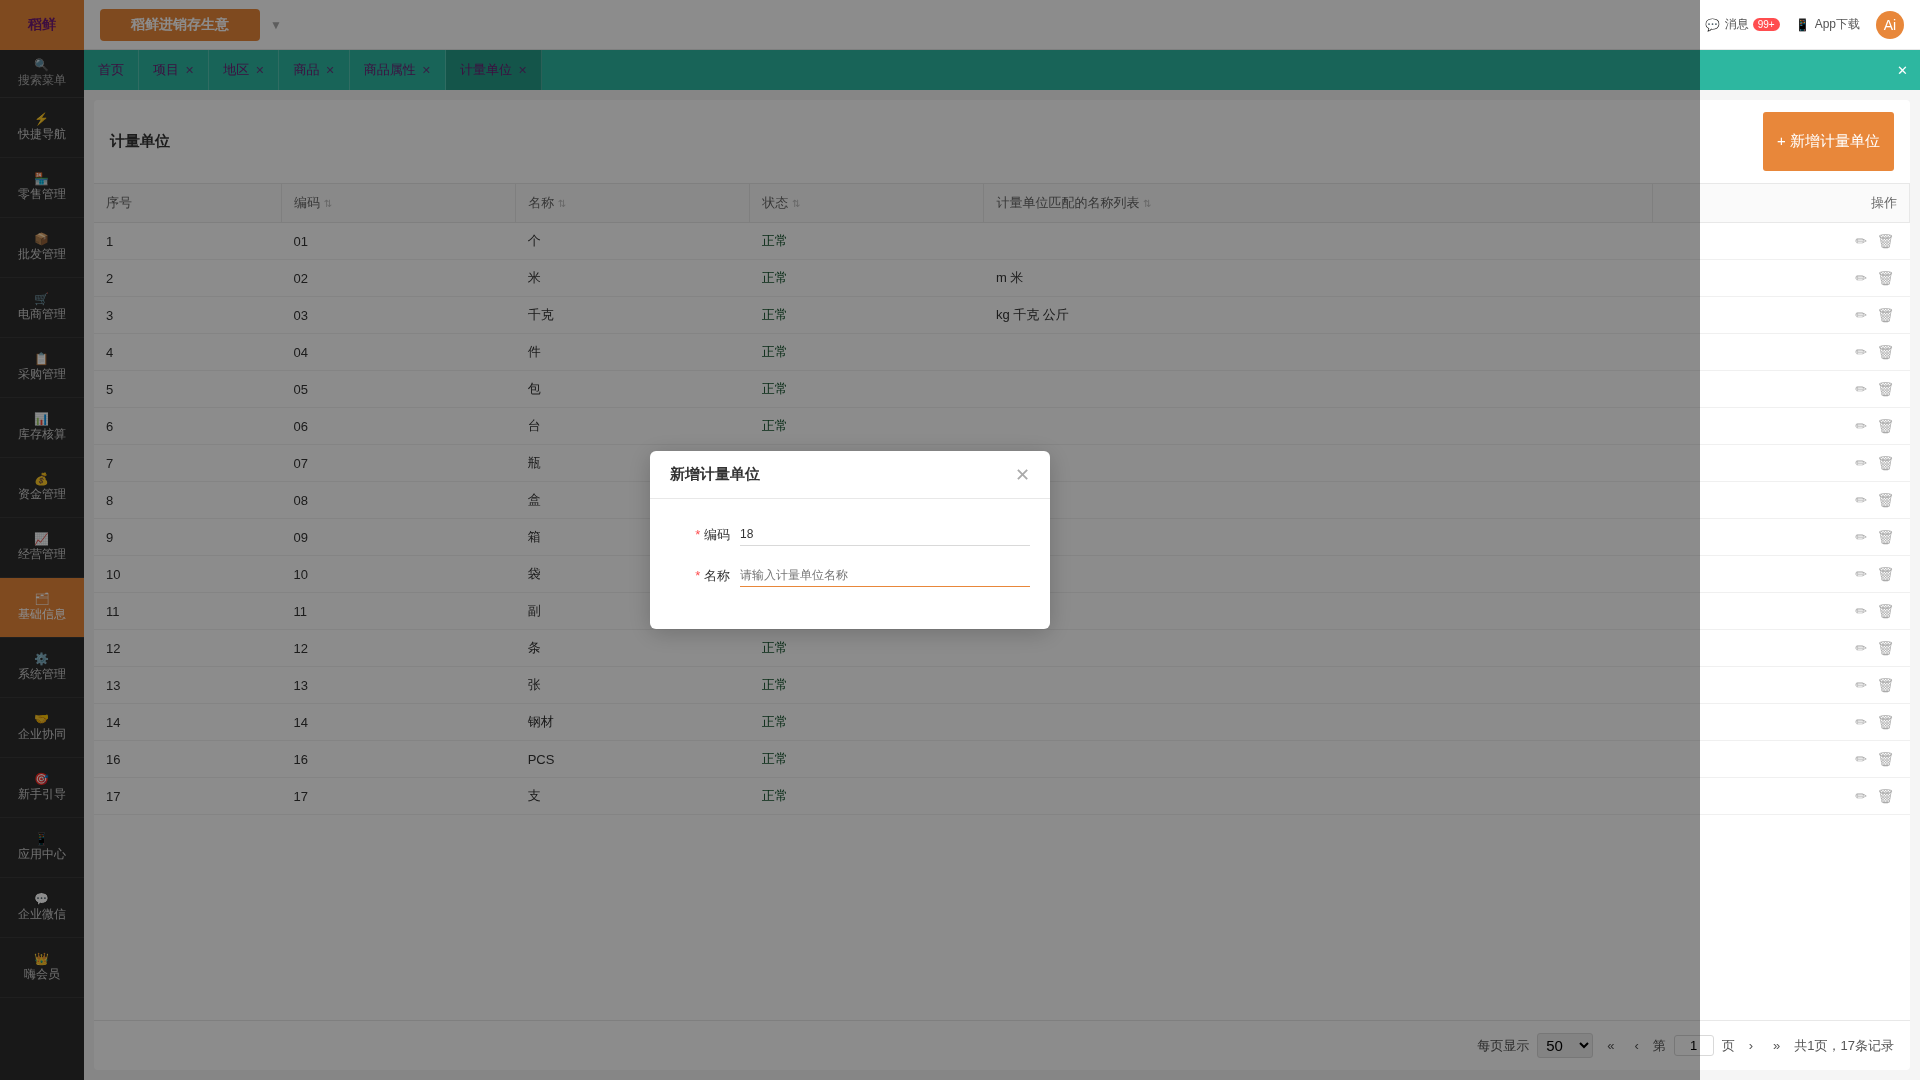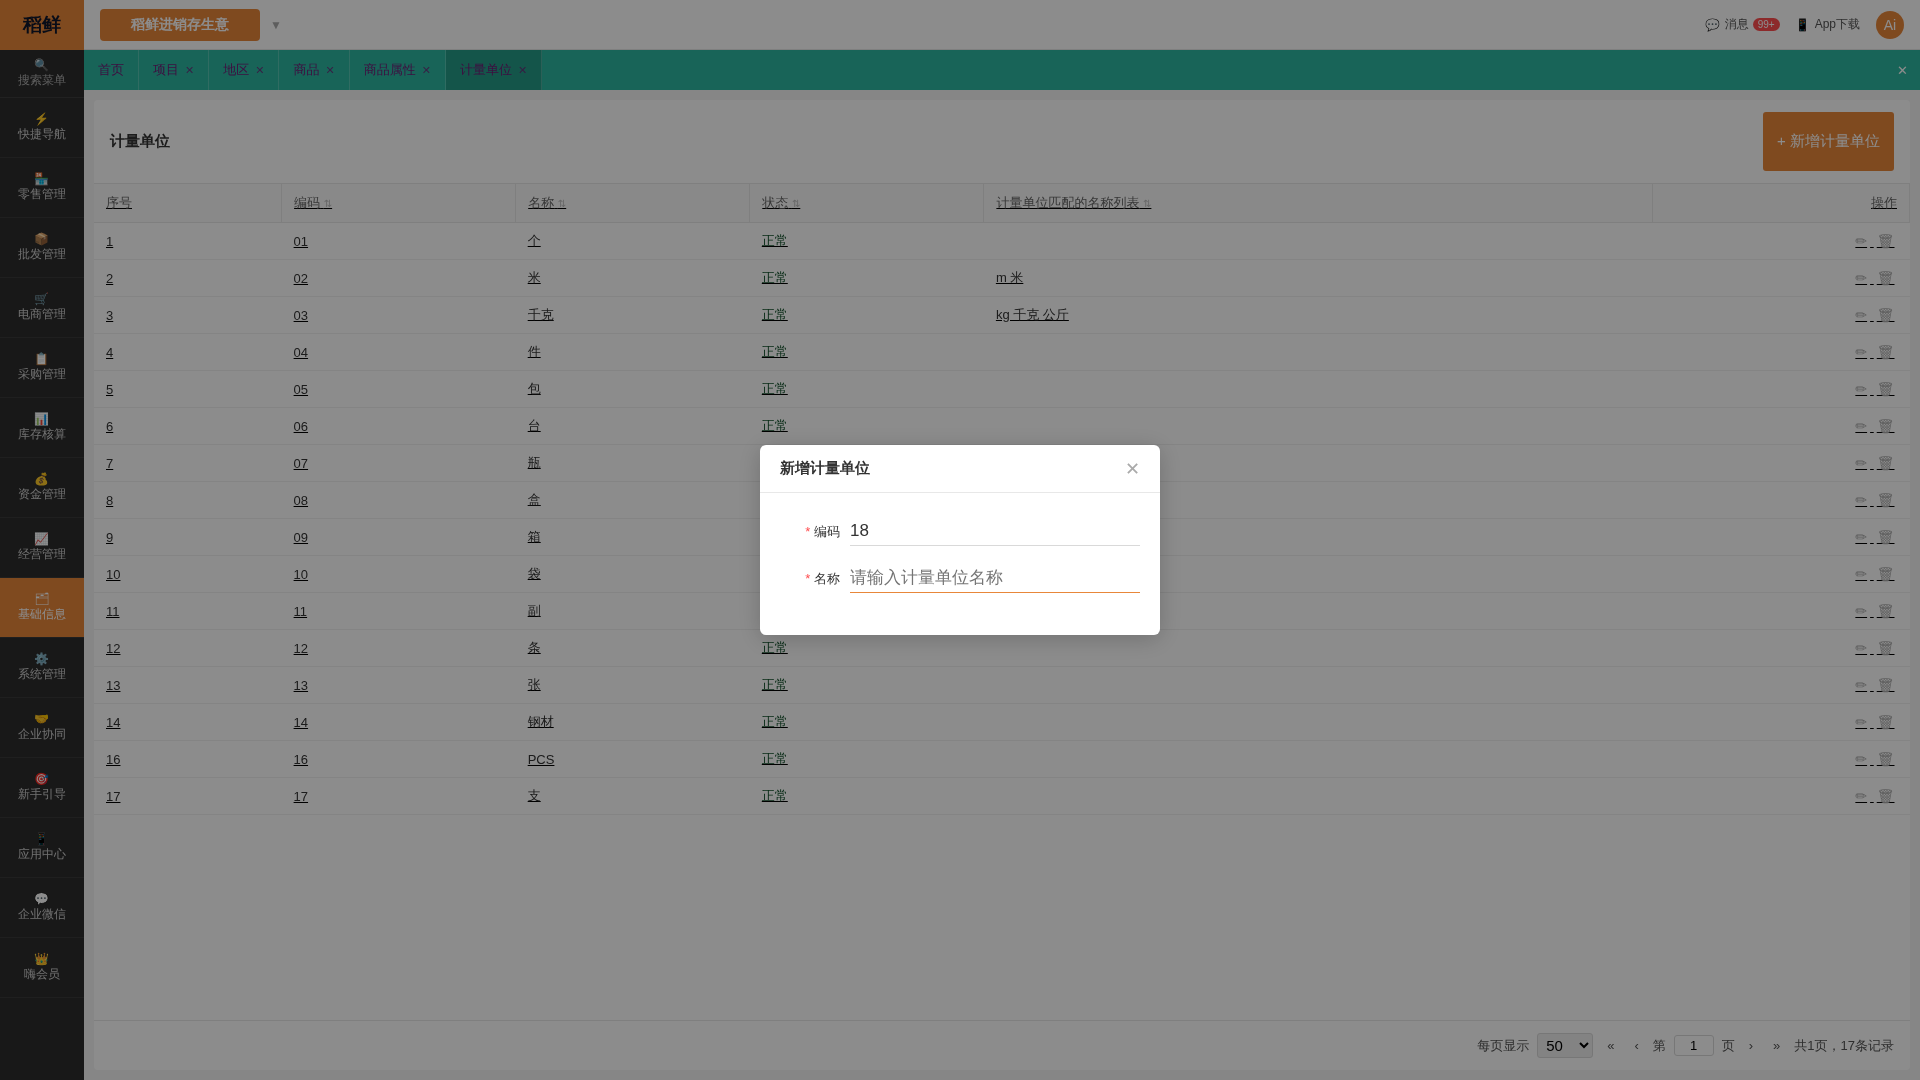--- a/index.html
+++ b/index.html
@@ -1,21 +1,21 @@
 <!DOCTYPE html>
 <html><head>
   <meta charset="utf-8">
   <style>
     * { margin: 0; padding: 0; box-sizing: border-box; }
     body { font-family: "Microsoft YaHei", "PingFang SC", sans-serif; font-size: 13px; background: #f0f2f5; width: 1920px; height: 1080px; overflow: hidden; display: flex; }
 
     
     .sidebar { width: 84px; background: #2d2d2d; height: 1080px; display: flex; flex-direction: column; align-items: center; flex-shrink: 0; }
     .sidebar-logo { width: 84px; height: 50px; background: #e8873a; display: flex; align-items: center; justify-content: center; }
-    .sidebar-logo-text { color: #0f172a; font-size: 19px; font-weight: bold; }
+    .sidebar-logo-text { color: #701a75; font-size: 14px; font-weight: bold; }
     .sidebar-search { width: 100%; padding: 8px 0; text-align: center; color: #aaa; font-size: 12px; border-bottom: 1px solid #3d3d3d; cursor: pointer; }
     .sidebar-nav-item { width: 100%; padding: 14px 0; text-align: center; color: #ccc; font-size: 12px; cursor: pointer; border-bottom: 1px solid #3a3a3a; }
     .sidebar-nav-item.active { background: #e8873a; color: white; }
 
     
     .main-wrapper { flex: 1; display: flex; flex-direction: column; height: 1080px; }
 
     
     .top-header { height: 50px; background: #fff; display: flex; align-items: center; justify-content: space-between; padding: 0 16px; border-bottom: 1px solid #e8e8e8; flex-shrink: 0; }
     .header-left { display: flex; align-items: center; gap: 10px; }
@@ -33,47 +33,47 @@
 
     
     .page-content { flex: 1; background: #f5f5f5; display: flex; flex-direction: column; overflow: hidden; }
     .page-inner { flex: 1; background: white; margin: 10px; border-radius: 4px; display: flex; flex-direction: column; overflow: hidden; }
     .page-header { display: flex; justify-content: space-between; align-items: center; padding: 12px 16px; border-bottom: 1px solid #e8e8e8; }
     .page-title-text { font-size: 15px; font-weight: bold; color: #333; }
     .add-btn { background: #e8873a; color: white; border: none; padding: 20px 14px; border-radius: 3px; cursor: pointer; font-size: 15px; }
 
     
     .table-container { flex: 1; overflow: auto; }
-    table { width: 100%; border-collapse: collapse; text-decoration: underline; }
+    table { width: 100%; border-collapse: collapse; }
     thead tr { background: #fafafa; }
     th { padding: 10px 12px; text-align: left; font-weight: normal; color: #666; border-bottom: 1px solid #e8e8e8; border-right: 1px solid #e8e8e8; font-size: 13px; white-space: nowrap; }
     th .sort-icon { color: #bbb; font-size: 10px; }
     td { padding: 9px 12px; border-bottom: 1px solid #f0f0f0; color: #333; font-size: 13px; }
     .status-normal { color: #14532d; }
     .action-btn { color: #aaa; cursor: pointer; margin: 0 3px; font-size: 14px; }
 
     
     .pagination { padding: 12px 16px; display: flex; align-items: center; justify-content: flex-end; gap: 8px; border-top: 1px solid #e8e8e8; font-size: 13px; color: #555; }
     .page-nav { cursor: pointer; color: #555; padding: 2px 6px; }
     .page-input { width: 40px; border: 1px solid #d9d9d9; border-radius: 3px; text-align: center; padding: 2px 4px; font-size: 13px; }
     .per-page-select { border: 1px solid #d9d9d9; border-radius: 3px; padding: 2px 4px; font-size: 15px; }
 
     
-    .overlay { position: fixed; top: 0; left: 0; width: 1920px; height: 1080px; background: rgba(0,0,0,0.45); z-index: 100; display: flex; align-items: center; justify-content: center; }
+    .overlay { position: fixed; top: 0; left: 0; width: 1700px; height: 1080px; background: rgba(0,0,0,0.45); z-index: 100; display: flex; align-items: center; justify-content: center; }
 
     
     .modal { background: white; border-radius: 6px; width: 400px; box-shadow: 0 4px 24px rgba(0,0,0,0.2); }
     .modal-header { display: flex; align-items: center; justify-content: space-between; padding: 14px 20px; border-bottom: 1px solid #e8e8e8; }
     .modal-title { font-size: 15px; font-weight: bold; color: #333; }
     .modal-close { cursor: pointer; color: #aaa; font-size: 18px; line-height: 1; }
     .modal-body { padding: 24px 20px; }
     .form-row { display: flex; align-items: center; margin-bottom: 18px; }
     .form-label { width: 60px; text-align: right; font-size: 13px; color: #333; margin-right: 10px; flex-shrink: 0; }
     .form-label.required::before { content: "* "; color: #ff4d4f; }
-    .form-input { flex: 1; border: none; border-bottom: 1px solid #d9d9d9; padding: 4px 0; font-size: 17px; outline: none; color: #333; }
+    .form-input { flex: 1; border: none; border-bottom: 1px solid #d9d9d9; padding: 4px 0; font-size: 12px; outline: none; color: #333; }
     .form-input.highlighted { border-bottom-color: #e8873a; }
     .modal-footer { display: flex; justify-content: center; gap: 12px; padding: 16px 20px; border-top: 1px solid #f0f0f0; }
     .btn-cancel { background: white; border: 1px solid #d9d9d9; color: #555; padding: 6px 20px; border-radius: 3px; cursor: pointer; font-size: 13px; }
     .btn-save { background: white; border: 1px solid #e8873a; color: #e8873a; padding: 6px 20px; border-radius: 3px; cursor: pointer; font-size: 13px; }
     .btn-save-new { background: #e8873a; border: none; color: white; padding: 6px 20px; border-radius: 3px; cursor: pointer; font-size: 13px; }
   </style>
 </head>
 <body>
 
 <div class="sidebar">

